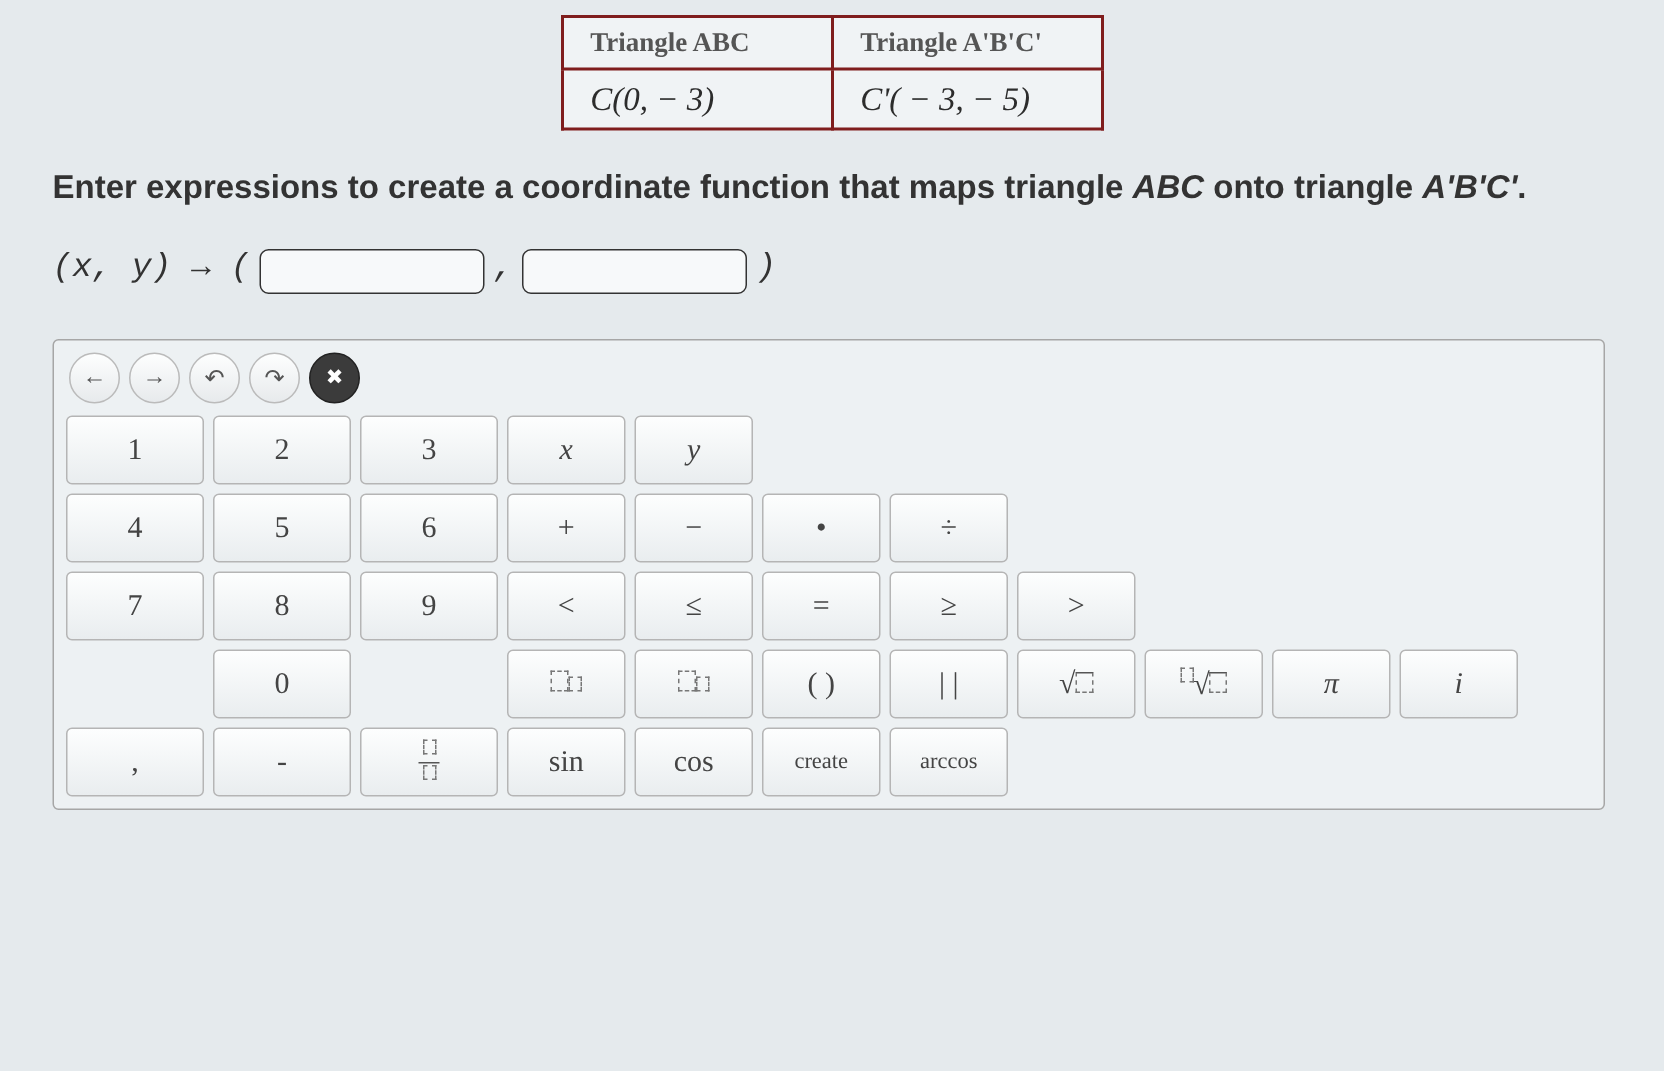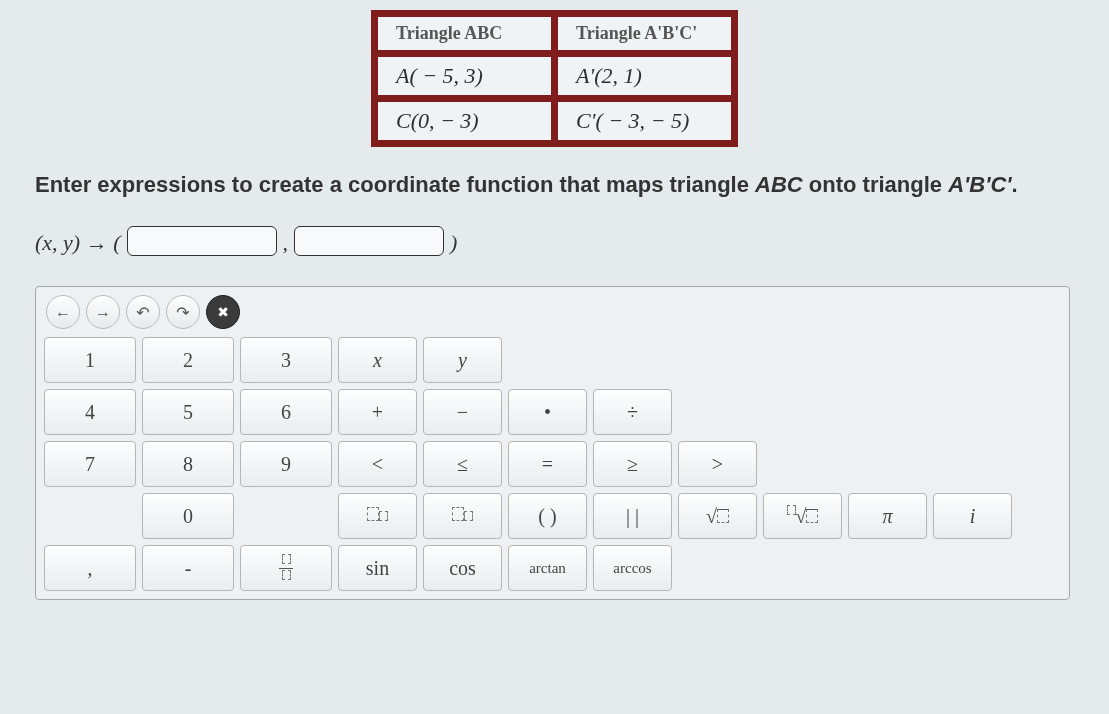--- a/index.html
+++ b/index.html
@@ -11,21 +11,21 @@
     overflow: hidden;
     padding: 10px 35px;
     color: #3a3a3a;
   }
   .coord-table {
     margin: 0 auto 25px;
     border-collapse: collapse;
     background: #f0f3f5;
   }
   .coord-table th, .coord-table td {
-    border: 7px solid #7f1d1d;
+    border: 2px solid #7f1d1d;
     padding: 6px 18px;
     text-align: left;
     font-size: 22px;
     font-style: italic;
     font-weight: normal;
     color: #2c2c2c;
     min-width: 180px;
   }
   .coord-table th {
     font-style: normal;
@@ -35,26 +35,26 @@
   }
   .instruction {
     font-family: 'Trebuchet MS', Arial, sans-serif;
     font-size: 22px;
     color: #333;
     margin-bottom: 28px;
     font-weight: bold;
   }
   .instruction .ital { font-style: italic; }
   .expr-row {
-    font-family: Liberation Serif, serif;
+    font-family: Liberation Mono, monospace;
     font-size: 22px;
     font-style: italic;
     color: #333;
     display: flex;
-    align-items: flex-end;
+    align-items: flex-start;
     gap: 6px;
     margin-bottom: 30px;
   }
   .expr-input {
     display: inline-block;
     width: 150px;
     height: 30px;
     border: 1.5px solid #333;
     border-radius: 6px;
     background: #f7f9fa;
@@ -135,24 +135,20 @@
 
 <table class="coord-table">
   <thead>
     <tr>
       <th>Triangle ABC</th>
       <th>Triangle A'B'C'</th>
     </tr>
   </thead>
   <tbody>
     <tr>
-      <td>A( − 5, 3)</td>
-      <td>A'(2, 1)</td>
-    </tr>
-    <tr>
       <td>C(0, − 3)</td>
       <td>C'( − 3, − 5)</td>
     </tr>
   </tbody>
 </table>
 
 <p class="instruction">
   <span>Enter expressions to create a coordinate function that maps triangle </span><span class="ital">ABC</span><span> onto triangle </span><span class="ital">A'B'C'</span><span>.</span>
 </p>
 
@@ -263,19 +259,19 @@
     <div class="key">-</div>
     <div class="key">
       <span class="frac">
           <span class="top"><span class="bx bx-sm"></span></span>
           <span class="bar"></span>
           <span class="bot"><span class="bx bx-sm"></span></span>
         </span>
     </div>
     <div class="key">sin</div>
     <div class="key">cos</div>
-    <div class="key" style="font-size:15px">arctan</div>
+    <div class="key" style="font-size:15px">create</div>
     <div class="key" style="font-size:15px">arccos</div>
     <div class="key empty"></div>
     <div class="key empty"></div>
     <div class="key empty"></div>
   </div>
 </div>
 
 </body></html>

